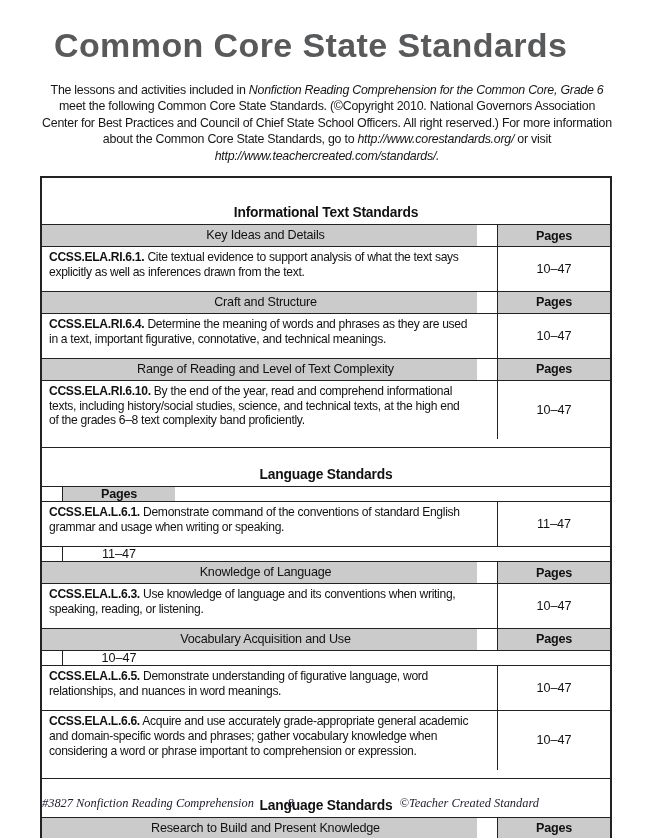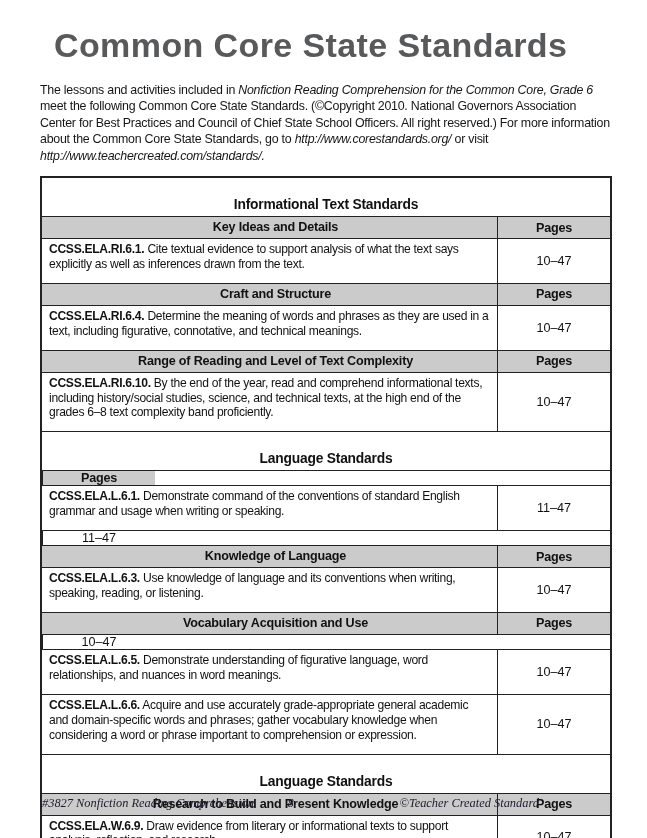--- a/index.html
+++ b/index.html
@@ -33,20 +33,21 @@
   }
   .intro{
     position:absolute;
     top:82px;
     left:40px;
     width:574px;
     font-size:12.4px;
     line-height:16.4px;
     letter-spacing:-0.25px;
     color:#161616;
+    text-align:center;
   }
   .tbl{
     position:absolute;
     top:176px;
     left:40px;
     width:572px;
     border:2px solid var(--border);
   }
   .trow{
     display:flex;
@@ -54,38 +55,40 @@
   }
   .trow:first-child{ border-top:none; }
   .sec-title-row{
     display:block;
     text-align:center;
     font-weight:bold;
     font-size:13.8px;
     padding:19px 0 4px 0;
     letter-spacing:-0.2px;
     background:#ffffff;
+    margin-top:8px;
   }
   .label-cell{
     flex:1;
     background:var(--gray);
     text-align:center;
-    font-weight:bold;
+    font-weight:normal;
     font-size:12.6px;
     letter-spacing:-0.2px;
     padding:3px 4px 4px 16px;
   }
   .pages-cell{
     width:113px;
     flex:0 0 113px;
     border-left:1.4px solid var(--border);
     display:flex;
     align-items:center;
     justify-content:center;
     text-align:center;
+    margin-left:20px;
   }
   .sub-row .pages-cell{
     background:var(--gray);
     font-weight:bold;
     font-size:12.6px;
     letter-spacing:-0.2px;
   }
   .desc-cell{
     flex:1;
     padding:3px 7px 11px 7px;
@@ -134,21 +137,21 @@
       </div>
       <div class="trow std-row">
         <div class="desc-cell"><span class="b">CCSS.ELA.RI.6.1.</span><span> Cite textual evidence to support analysis of what the text says explicitly as well as inferences drawn from the text.</span></div>
         <div class="pages-cell">10–47</div>
       </div>
       <div class="trow sub-row">
         <div class="label-cell">Craft and Structure</div>
         <div class="pages-cell">Pages</div>
       </div>
       <div class="trow std-row">
-        <div class="desc-cell"><span class="b">CCSS.ELA.RI.6.4.</span><span> Determine the meaning of words and phrases as they are used in a text, including figurative, connotative, and technical meanings.</span></div>
+        <div class="desc-cell"><span class="b">CCSS.ELA.RI.6.4.</span><span> Determine the meaning of words and phrases as they are used in a text, important figurative, connotative, and technical meanings.</span></div>
         <div class="pages-cell">10–47</div>
       </div>
       <div class="trow sub-row">
         <div class="label-cell">Range of Reading and Level of Text Complexity</div>
         <div class="pages-cell">Pages</div>
       </div>
       <div class="trow std-row">
         <div class="desc-cell"><span class="b">CCSS.ELA.RI.6.10.</span><span> By the end of the year, read and comprehend informational texts, including history/social studies, science, and technical texts, at the high end of the grades 6–8 text complexity band proficiently.</span></div>
         <div class="pages-cell">10–47</div>
       </div>

